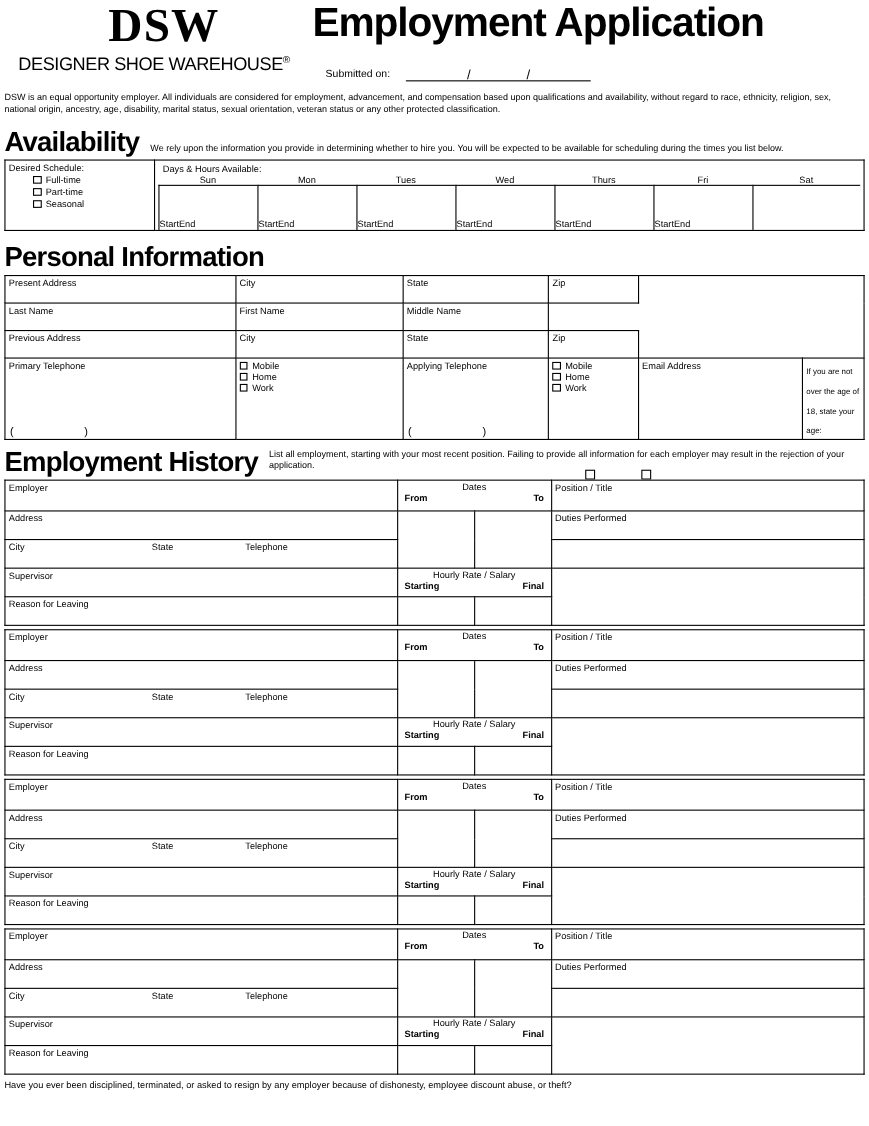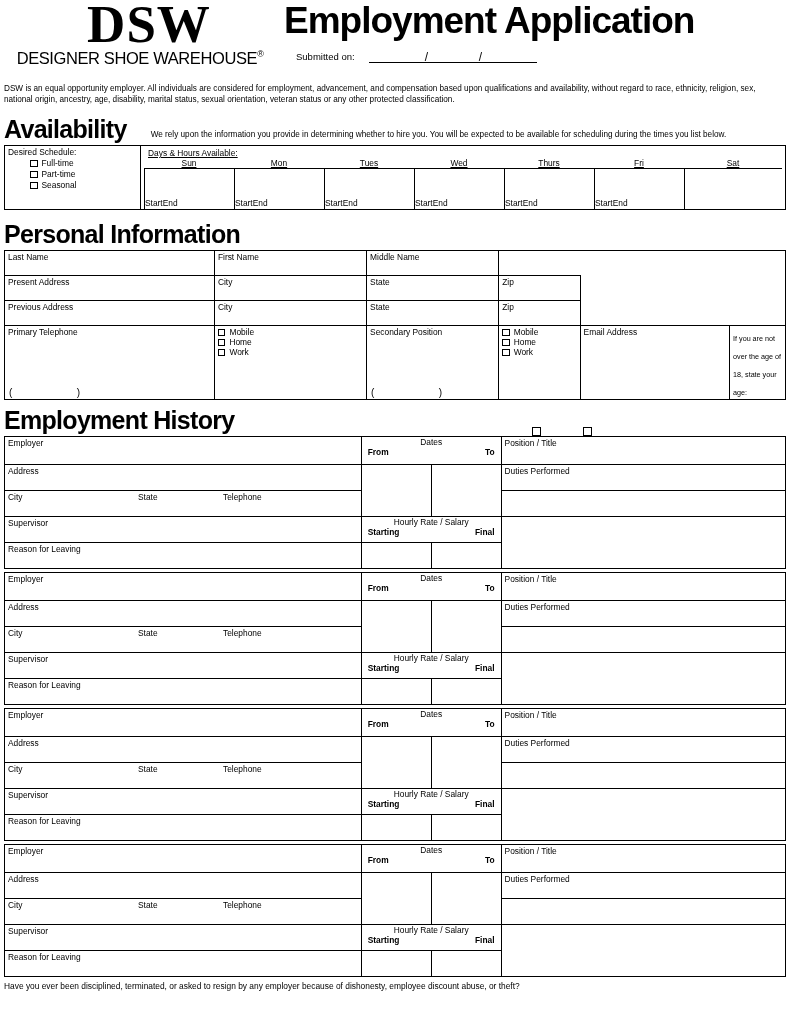--- a/index.html
+++ b/index.html
@@ -11,68 +11,68 @@
     position:relative;
     overflow:hidden;
   }
   .page { width:790px; height:1024px; padding:4px 4px 0 4px; position:relative; }
 
   
   .header { display:flex; align-items:flex-start; height:66px; }
   .logo-block { width:272px; padding-top:0px; text-align:center; }
   .logo-main {
     font-family:"Liberation Serif", serif;
-    font-weight:bold; font-size:53px; line-height:40px;
+    font-weight:bold; font-size:43px; line-height:40px;
     letter-spacing:1px; margin-left:18px;
   }
   .logo-sub {
     font-family:"Liberation Sans", sans-serif;
     font-size:16.5px; line-height:19px; letter-spacing:-0.4px;
     margin-top:1px;
   }
   .logo-sub sup { font-size:9px; vertical-align:super; }
   .title-block { flex:1; padding-left:8px; }
   .app-title {
     font-weight:bold; font-size:37px; line-height:38px;
     letter-spacing:-1px; text-align:left; margin-top:-2px;
   }
-  .submitted-row { display:flex; align-items:flex-end; margin-top:10px; padding-left:12px; }
+  .submitted-row { display:flex; align-items:flex-end; margin-top:21px; padding-left:12px; }
   .submitted-label { font-size:9.5px; margin-right:14px; margin-bottom:1px; }
   .date-line { position:relative; width:168px; height:13px; }
   .date-line .rule { position:absolute; bottom:0; left:0; right:0; border-bottom:1.4px solid #000; }
   .date-line .slash { position:absolute; bottom:1px; font-size:12px; line-height:10px; }
   .date-line .slash.s1 { left:56px; }
   .date-line .slash.s2 { left:110px; }
 
   .eeo {
     font-size:8.2px; line-height:10.5px; margin-top:14px; padding-right:4px;
   }
 
   
   .sec-head { display:flex; align-items:flex-end; margin-top:12px; }
   .sec-title { font-weight:bold; font-size:25px; line-height:25px; letter-spacing:-0.7px; }
-  .sec-note { font-size:8.2px; line-height:10.5px; margin-left:24px; margin-bottom:2px; flex:1; }
+  .sec-note { font-size:8.2px; line-height:10.5px; margin-left:10px; margin-bottom:2px; flex:1; }
 
   
   .grid { width:782px; border:1.3px solid #000; border-collapse:collapse; }
   .grid td { border:1px solid #000; vertical-align:top; padding:1px 3px 0 3px; position:relative; }
   .lbl { font-size:8.4px; line-height:10px; display:block; white-space:nowrap; }
 
   
   .avail-top { margin-top:3px; }
   .avail-top td { height:24px; }
 
   .avail-bot { margin-top:3px;border-radius:25px; }
   .sched-cell { width:140px; height:62px; }
   .cbline { display:flex; align-items:center; margin:2px 0 0 22px; }
   .cbox { width:7.5px; height:7.5px; border:1.2px solid #000; background:#fff; display:inline-block; flex:none; }
   .cbtext { font-size:8.4px; line-height:9px; margin-left:4px; }
 
   .days-cell { padding:0; }
-  .days-wrap { position:relative; height:62px;text-decoration:underline; }
+  .days-wrap { position:relative; height:62px; }
   .days-title { font-size:8.4px; line-height:10px; padding:1px 0 0 4px; }
   .dayhdr-row, .daybox-row { display:flex; }
   .dayhdr { font-size:8.4px; line-height:10px; text-align:center; }
   .daybox {
     border-left:1px solid #000; border-top:1px solid #000;
     height:41px; position:relative;
   }
   .daybox.last { border-right:0; }
   .daybox .se { position:absolute; bottom:1px; width:100%; display:flex; justify-content:flex-start; }
   .daybox .se span { font-size:8.4px; line-height:9px; }
@@ -216,42 +216,42 @@
   </tbody>
     </table>
 
   <div class="sec-head">
     <div class="sec-title">Personal Information</div>
   </div>
 
   <table class="grid pi">
     <tbody>
         <tr>
+      <td style="width:386px">
+            <span class="lbl">Present Address</span>
+          </td>
+      <td style="width:194px">
+            <span class="lbl">City</span>
+          </td>
+      <td style="width:70px">
+            <span class="lbl">State</span>
+          </td>
+      <td style="width:132px">
+            <span class="lbl">Zip</span>
+          </td>
+    </tr>
+    <tr>
       <td style="width:290px">
             <span class="lbl">Last Name</span>
           </td>
       <td style="width:290px">
             <span class="lbl">First Name</span>
           </td>
       <td style="width:202px">
             <span class="lbl">Middle Name</span>
-          </td>
-    </tr>
-    <tr>
-      <td style="width:386px">
-            <span class="lbl">Present Address</span>
-          </td>
-      <td style="width:194px">
-            <span class="lbl">City</span>
-          </td>
-      <td style="width:70px">
-            <span class="lbl">State</span>
-          </td>
-      <td style="width:132px">
-            <span class="lbl">Zip</span>
           </td>
     </tr>
     <tr>
       <td>
             <span class="lbl">Previous Address</span>
           </td>
       <td>
             <span class="lbl">City</span>
           </td>
       <td>
@@ -274,21 +274,21 @@
         <label class="cbline">
               <span class="cbox"></span>
               <span class="cbtext">Home</span>
             </label>
         <label class="cbline">
               <span class="cbox"></span>
               <span class="cbtext">Work</span>
             </label>
       </td>
       <td class="phone-cell" style="width:155px">
-        <span class="lbl">Secondary Position</span>
+        <span class="lbl">Applying Telephone</span>
         <span class="paren">(&nbsp;&nbsp;&nbsp;)</span>
       </td>
       <td class="cbstack" style="width:50px">
         <label class="cbline">
               <span class="cbox"></span>
               <span class="cbtext">Mobile</span>
             </label>
         <label class="cbline">
               <span class="cbox"></span>
               <span class="cbtext">Home</span>
@@ -301,20 +301,21 @@
       <td style="width:267px">
             <span class="lbl">Email Address</span>
           </td>
       <td style="width:100px"><span class="age-note">If you are not over the age of 18, state your age:</span></td>
     </tr>
   </tbody>
     </table>
 
   <div class="eh-head">
     <div class="sec-title">Employment History</div>
+    <div class="eh-note">List all employment, starting with your most recent position. Failing to provide all information for each employer may result in the rejection of your application.</div>
     <div class="eh-cbs">
       <span class="cbox"></span>
       <span class="cbox"></span>
     </div>
   </div>
 
   <div id="emp-blocks">
     <table class="emp">
       <tbody>
           <tr>

